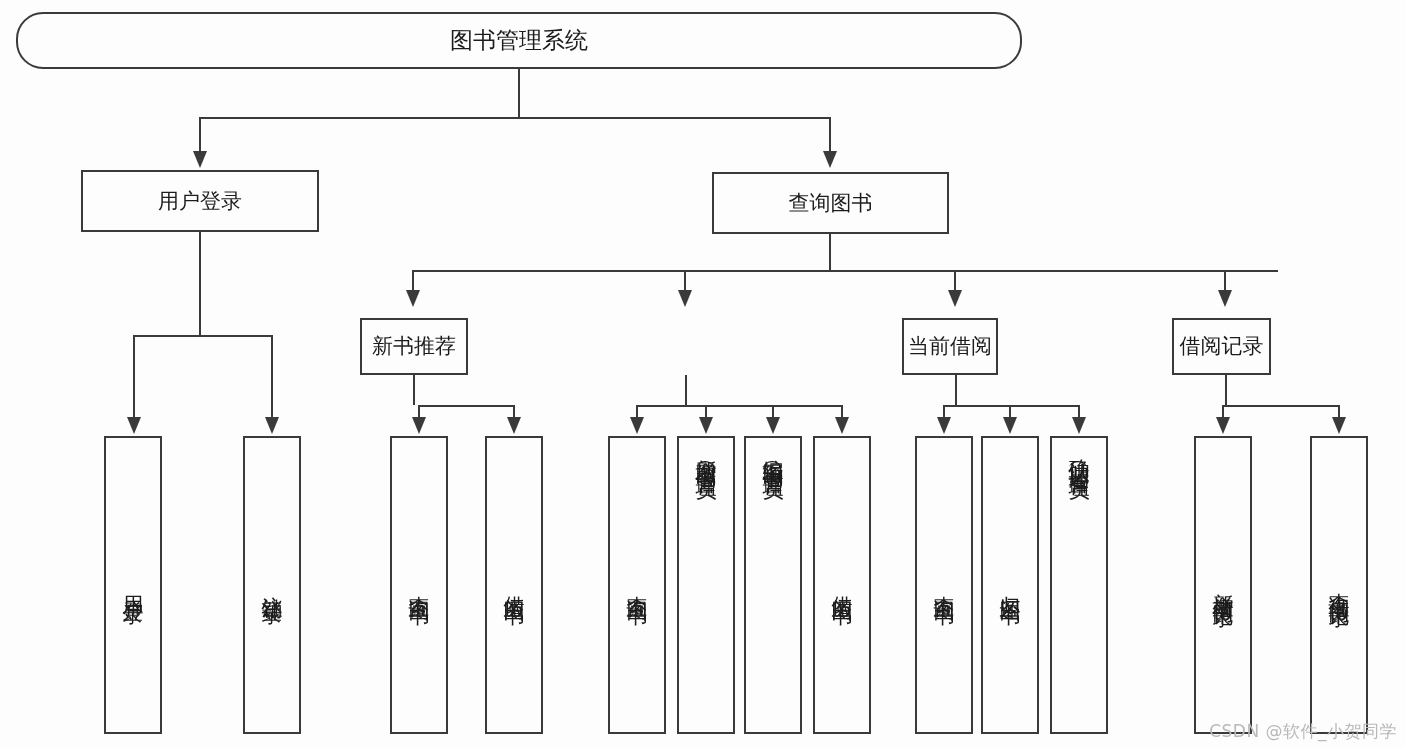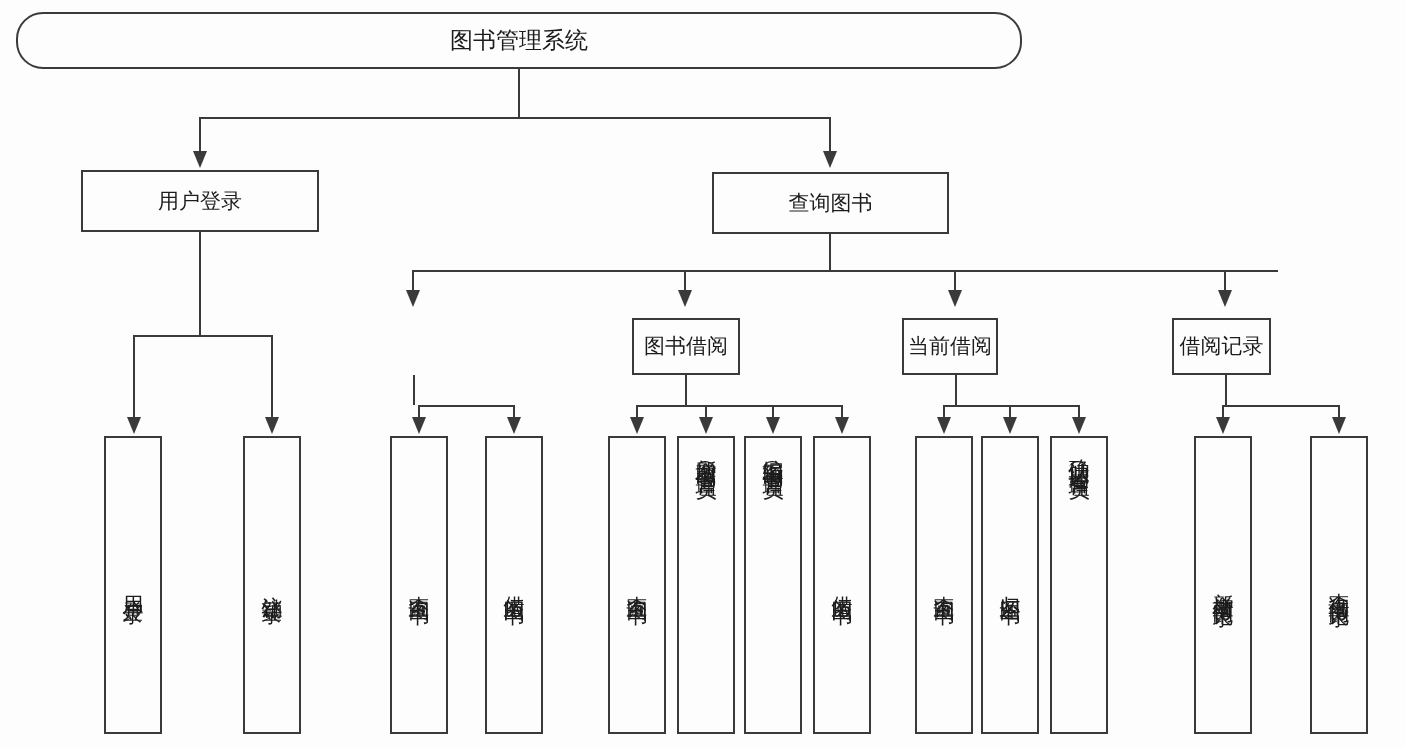--- a/index.html
+++ b/index.html
@@ -133,22 +133,22 @@
   <div class="hline" style="left:412px; top:270px; width:866px;"></div>
   <div class="vline" style="left:412px; top:270px; height:22px;"></div>
   <div class="arrow" style="left:406px; top:290px;"></div>
   <div class="vline" style="left:684px; top:270px; height:22px;"></div>
   <div class="arrow" style="left:678px; top:290px;"></div>
   <div class="vline" style="left:954px; top:270px; height:22px;"></div>
   <div class="arrow" style="left:948px; top:290px;"></div>
   <div class="vline" style="left:1224px; top:270px; height:22px;"></div>
   <div class="arrow" style="left:1218px; top:290px;"></div>
 
-  <div class="node lvl2" style="left:632px; top:318px; width:108px;">
-    <span class="node-label">图书借阅</span>
+  <div class="node lvl2" style="left:360px; top:318px; width:108px;">
+    <span class="node-label">新书推荐</span>
   </div>
   <div class="node lvl2" style="left:902px; top:318px; width:96px;">
     <span class="node-label">当前借阅</span>
   </div>
   <div class="node lvl2" style="left:1172px; top:318px; width:99px;">
     <span class="node-label">借阅记录</span>
   </div>
 
   <div class="vline" style="left:413px; top:375px; height:30px;"></div>
   <div class="hline" style="left:418px; top:405px; width:96px;"></div>
@@ -217,14 +217,15 @@
   <div class="node leaf" style="left:1050px;">
     <span class="node-label">确认归还（管理员）</span>
   </div>
   <div class="node leaf centered" style="left:1194px;">
     <span class="node-label">新增借阅记录</span>
   </div>
   <div class="node leaf centered" style="left:1310px;">
     <span class="node-label">查询借阅记录</span>
   </div>
 
+  <div class="watermark">CSDN @软件_小贺同学</div>
 
 </div>
 
 </body></html>

